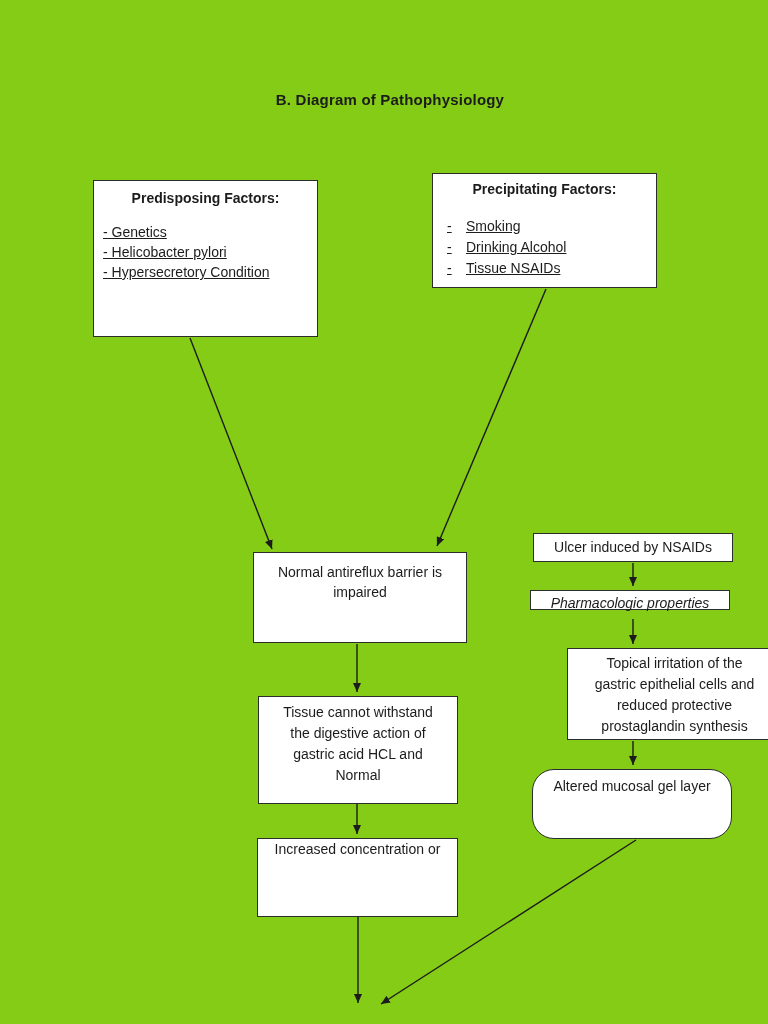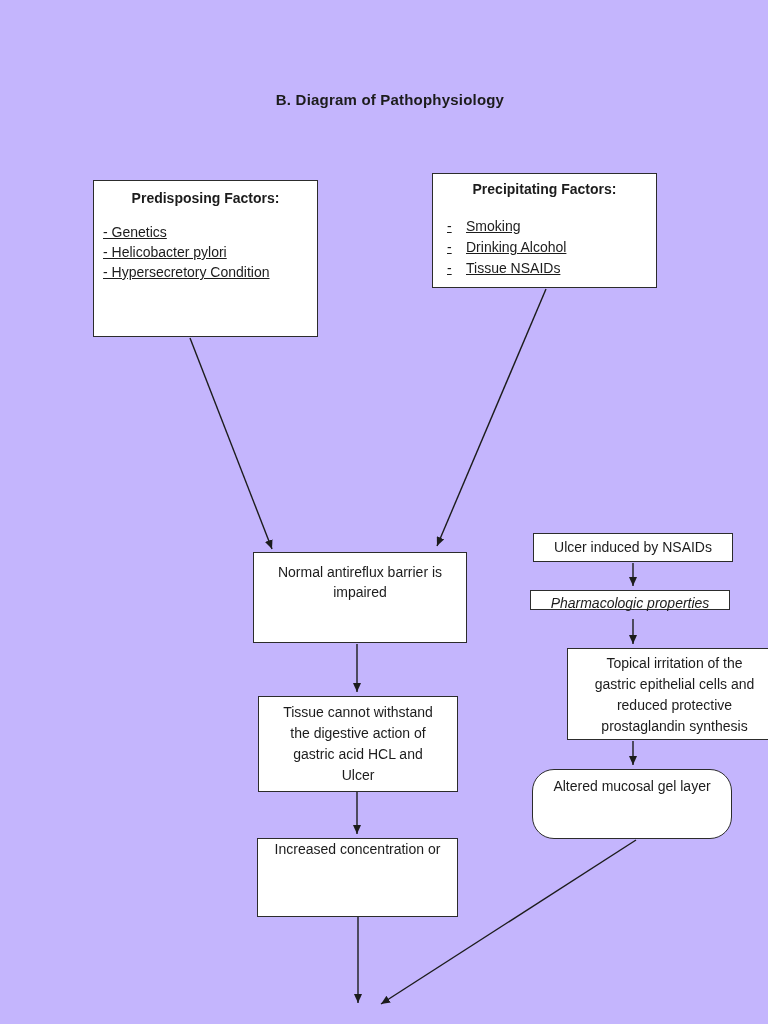--- a/index.html
+++ b/index.html
@@ -1,17 +1,17 @@
 <!DOCTYPE html>
 <html><head>
 <meta charset="utf-8">
 <style>
   html, body { margin:0; padding:0; background:#ffffff; }
   .page {
-    position:relative; width:768px; height:1024px; background:#c4b5fd;
+    position:relative; width:768px; height:1024px; background:#84cc16;
     font-family:"Liberation Sans", sans-serif; color:#1c1c1c; overflow:hidden;
   }
   .arrows { position:absolute; left:0; top:0; width:768px; height:1024px; }
   .arrows line { stroke:#1c1c1c; stroke-width:1.4; }
   .title {
     position:absolute; left:6px; top:91px; width:768px; margin:0;
     text-align:center; font-size:15px; font-weight:bold; letter-spacing:0.2px;
   }
   .node {
     position:absolute; background:#ffffff; border:1.5px solid #2c2c2c;
@@ -24,21 +24,21 @@
   .box-predisposing .node-heading { margin-top:7px; }
   .box-predisposing li { line-height:20px; }
 
   .box-precipitating { left:432px; top:173px; width:225px; height:115px; }
   .box-precipitating .node-heading { margin-top:5px; }
   .box-precipitating .plain-list { margin-top:17px; padding-left:14px; }
   .box-precipitating li { display:flex; line-height:21px; }
   .box-precipitating .dash { display:inline-block; width:19px; }
 
   .box-barrier      { left:253px; top:552px; width:214px; height:91px; padding-top:9px; }
-  .box-tissue       { left:258px; top:696px; width:200px; height:96px; padding-top:5px; line-height:21px; }
+  .box-tissue       { left:258px; top:696px; width:200px; height:108px; padding-top:5px; line-height:21px; }
   .box-increased    { left:257px; top:838px; width:201px; height:79px; padding-top:0; line-height:21px; }
   .box-ulcer        { left:533px; top:533px; width:200px; height:29px; line-height:26px; }
   .box-pharmacologic{ left:530px; top:590px; width:200px; height:20px; line-height:25px;font-style:italic; }
   .box-topical      { left:529px; top:648px; width:215px; height:92px; padding-top:4px; line-height:21px;margin-left:38px; }
   .box-altered      { left:532px; top:769px; width:200px; height:70px; padding-top:6px;border-radius:22px; }
 </style>
 </head>
 <body>
 
 <div class="page">
@@ -91,21 +91,21 @@
 
   <div class="node box-barrier">
     <div>Normal antireflux barrier is</div>
     <div>impaired</div>
   </div>
 
   <div class="node box-tissue">
     <div>Tissue cannot withstand</div>
     <div>the digestive action of</div>
     <div>gastric acid HCL and</div>
-    <div>Ulcer</div>
+    <div>Normal</div>
   </div>
 
   <div class="node box-increased">
     <div>Increased concentration or</div>
   </div>
 
   <div class="node box-ulcer">
     <div>Ulcer induced by NSAIDs</div>
   </div>
 

